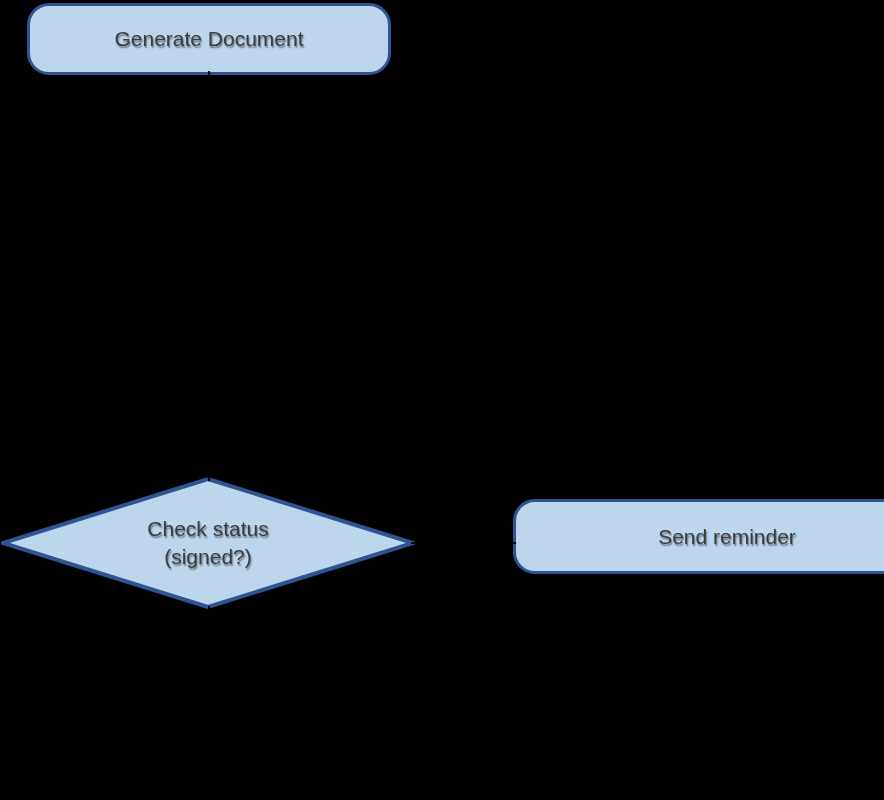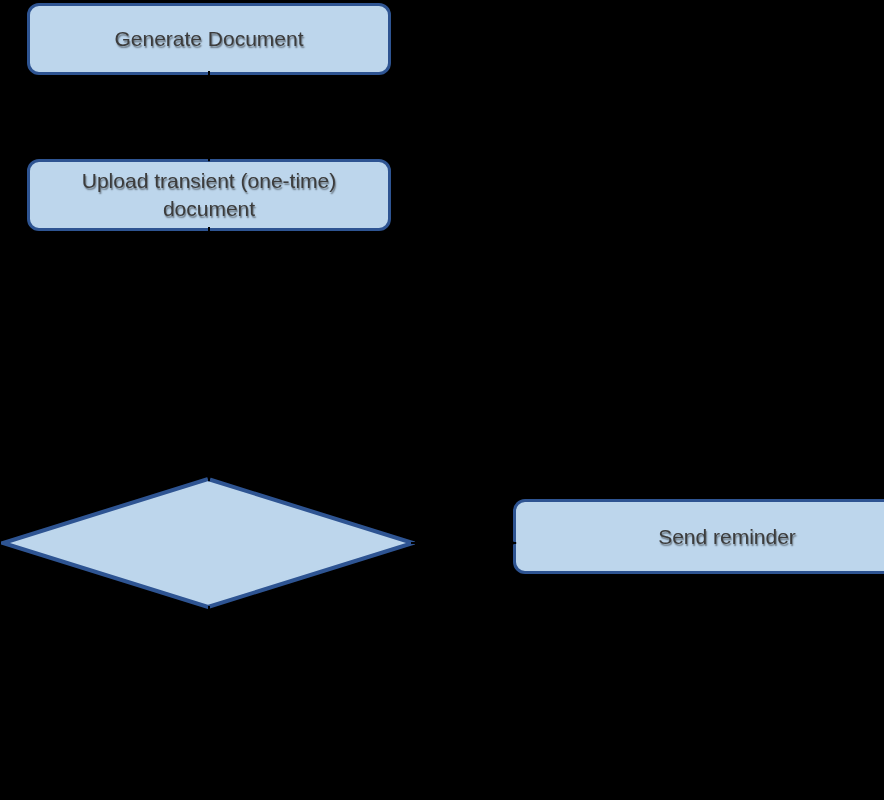--- a/index.html
+++ b/index.html
@@ -18,21 +18,21 @@
     font-family:"Liberation Sans", sans-serif;
   }
   .node{
     position:absolute;
     box-sizing:border-box;
     display:flex;align-items:center;justify-content:center;
   }
   .rect{
     background:var(--fill);
     border:3.5px solid var(--stroke);
-    border-radius:12px;
+    border-radius:22px;
   }
   .node-label{
     display:block;
     white-space:pre-line;
     text-align:center;
     color:var(--ink);
     font-size:21px;
     line-height:28px;
     text-shadow:1px 1.5px 1.5px rgba(0,0,0,0.45);
   }
@@ -56,30 +56,28 @@
 </style>
 </head>
 <body>
 
 <div class="canvas">
 
   <div class="node rect" id="node-generate">
     <span class="node-label">Generate Document</span>
   </div>
 
-  <div class="node rect" id="node-upload">
-    <span class="node-label">Upload transient (one-time)
-document</span>
-  </div>
 
 
   <div class="node" id="node-check-status">
     <svg class="diamond-svg" width="414" height="132" viewBox="0 0 414 132" aria-hidden="true">
       <polygon points="207,2 412,66 207,130 2,66" fill="var(--fill)" stroke="var(--stroke)" stroke-width="4" stroke-linejoin="miter"></polygon>
     </svg>
+    <span class="node-label">Check status
+(signed?)</span>
   </div>
 
   <div class="node rect" id="node-send-reminder">
     <span class="node-label">Send reminder</span>
   </div>
 
 
   <svg class="connector-overlay" viewBox="0 0 884 800" aria-hidden="true">
     <defs>
       <marker id="ah" markerWidth="8" markerHeight="8" refX="7" refY="3" orient="auto" markerUnits="userSpaceOnUse">

